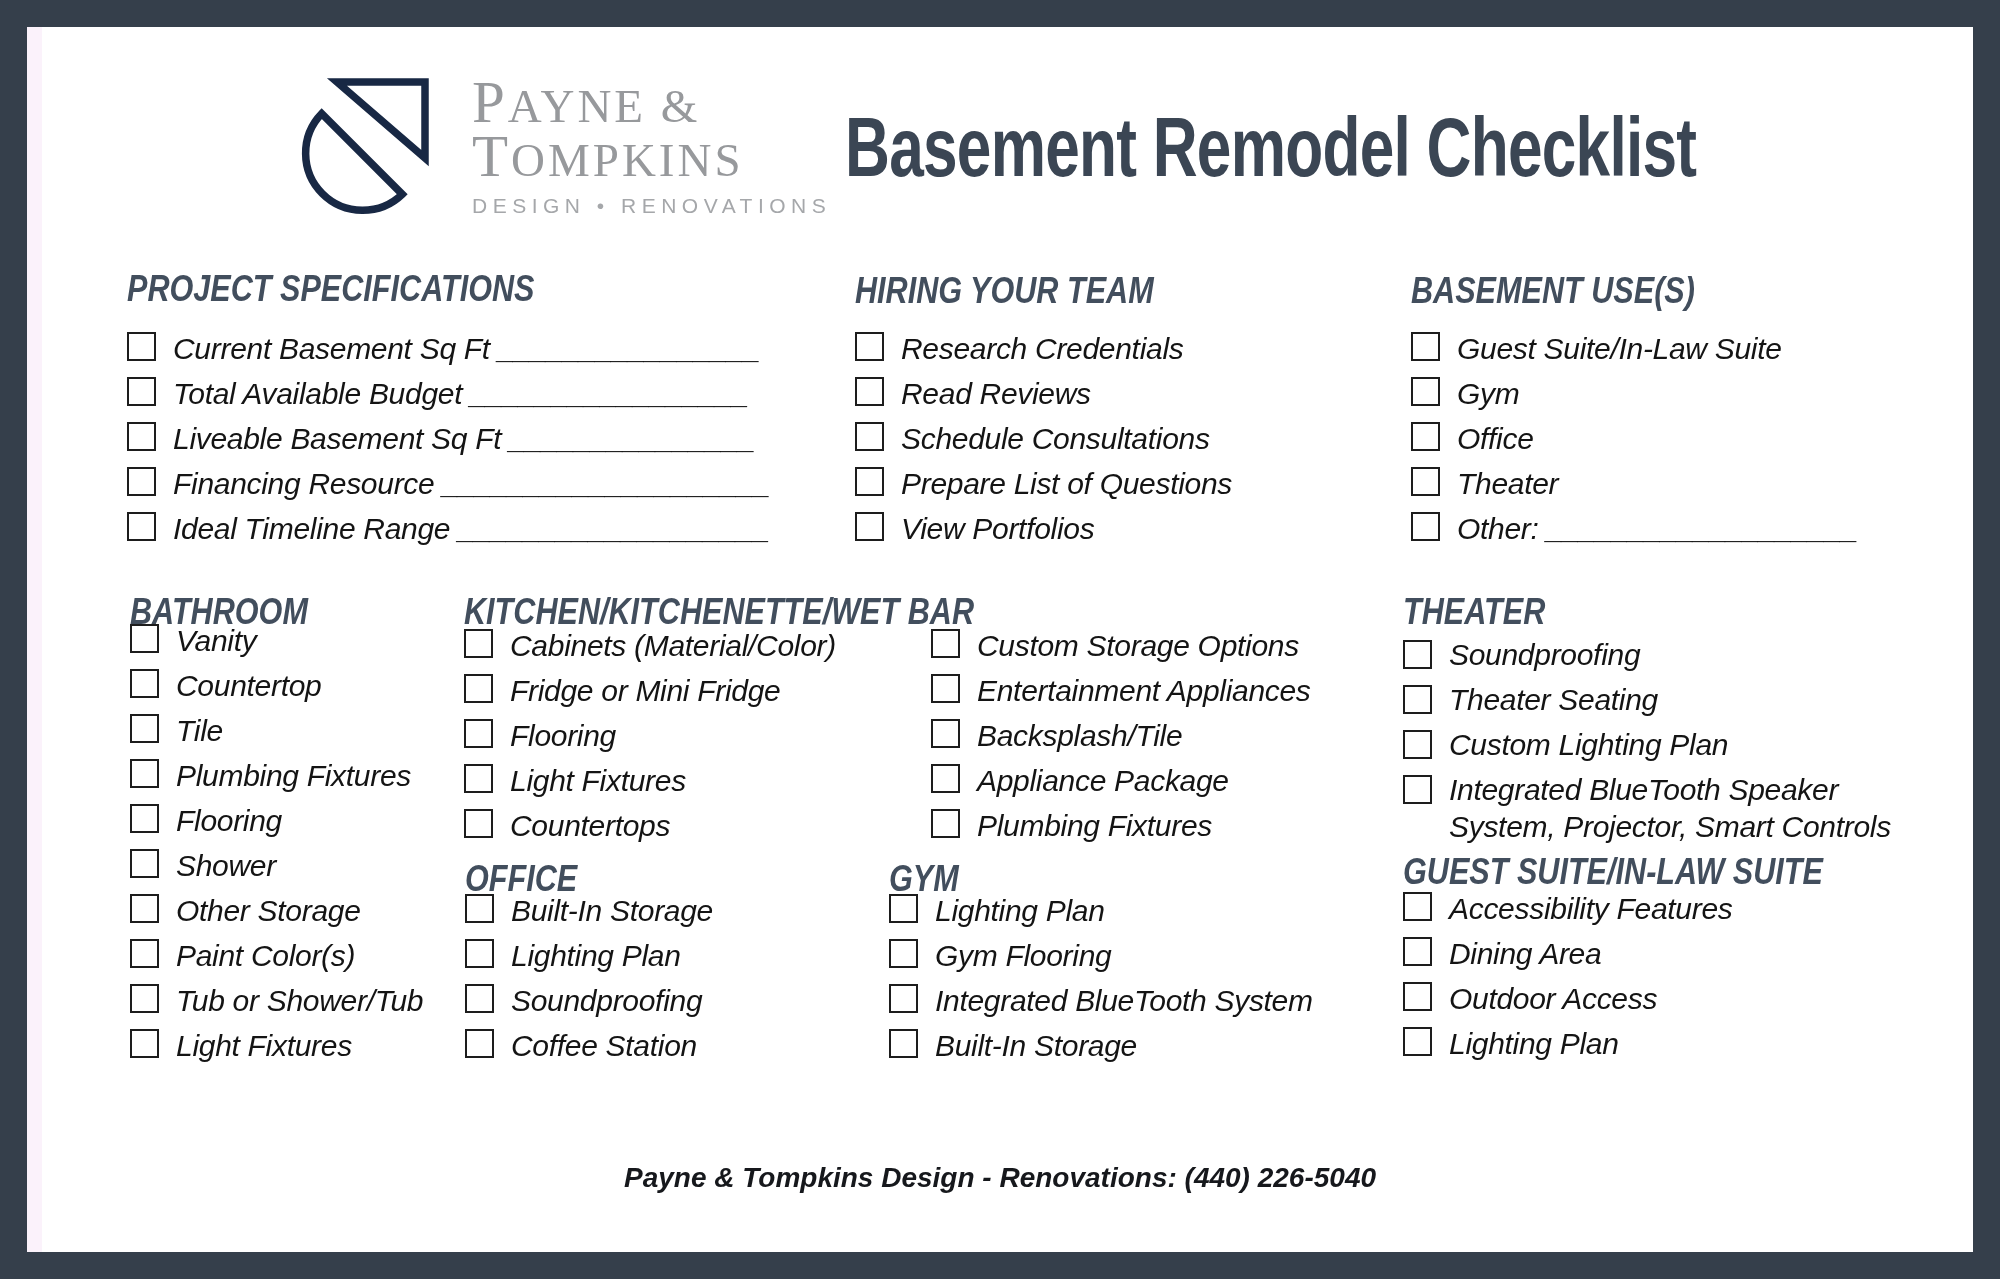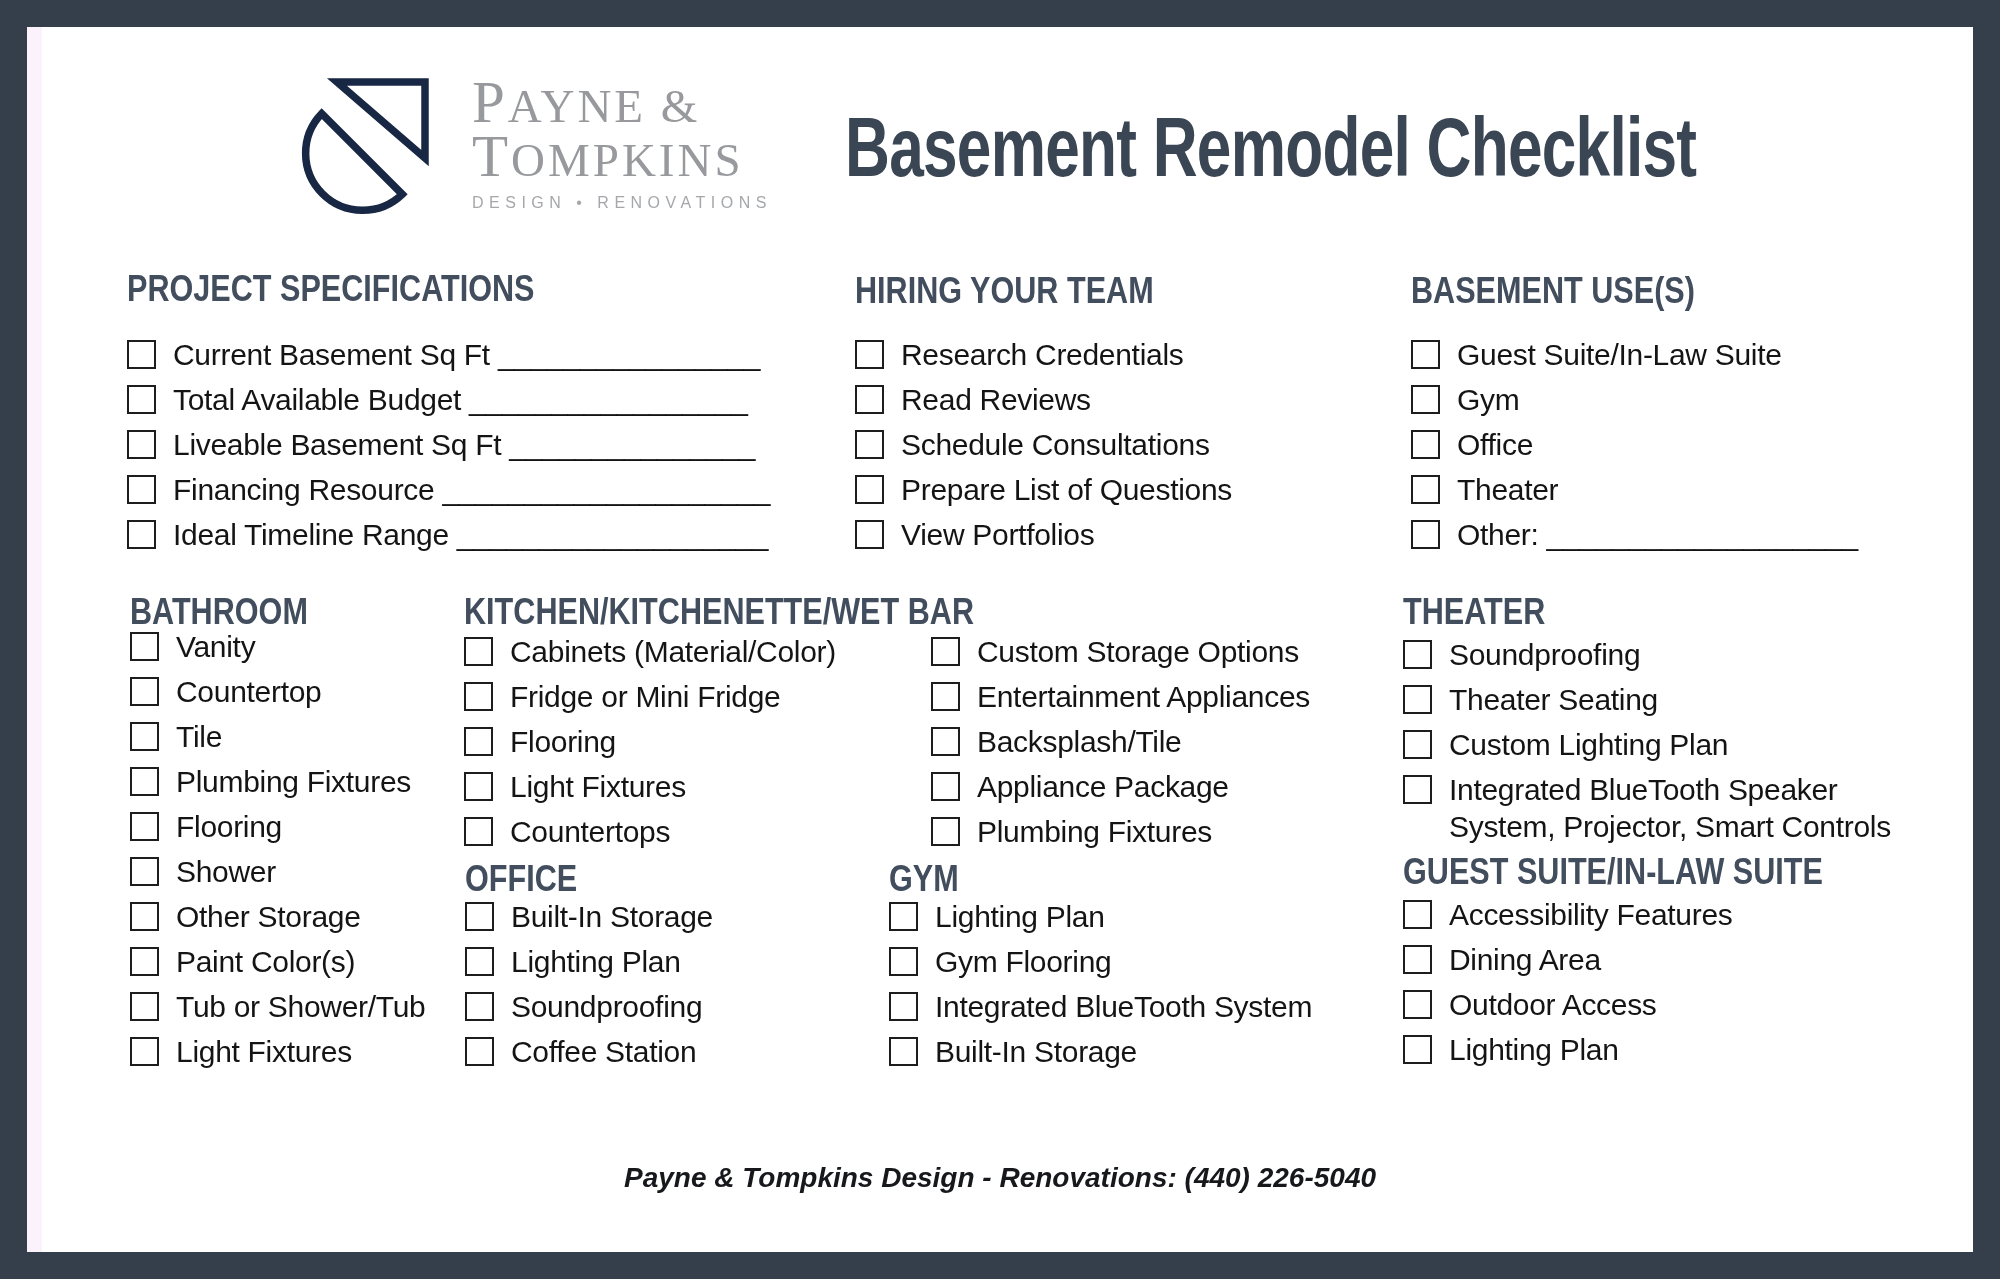--- a/index.html
+++ b/index.html
@@ -21,36 +21,36 @@
   
   .logo-icon{position:absolute;left:273px;top:49px;}
   .logo-text{
     position:absolute;left:445px;top:50px;
     font-family:"Liberation Serif",serif;color:#97999c;
   }
   .lg-line{font-size:47px;line-height:50px;letter-spacing:3px;}
   .lg-line::first-letter{font-size:59px;}
   .tagline{
     margin-top:9px;font-family:"Liberation Sans",sans-serif;
-    font-size:16px;letter-spacing:5.5px;color:#a5a7aa;white-space:nowrap;
+    font-size:21px;letter-spacing:5.5px;color:#a5a7aa;white-space:nowrap;
   }
   .doc-title{
     position:absolute;left:818px;top:72px;margin:0;
     font-size:84px;font-weight:bold;color:#3b4654;letter-spacing:-1px;
     transform:scaleX(.74);transform-origin:left top;white-space:nowrap;
   }
 
   
-  .sec{position:absolute;}
+  .sec{position:absolute;font-style:italic;}
   .sec-title{
     margin:0;font-size:36px;line-height:38px;font-weight:bold;color:#424e5d;
     transform:scaleX(.85);transform-origin:left top;white-space:nowrap;
   }
   .items{margin-top:24px;}
-  .item{display:flex;align-items:center;height:45px;}
+  .item{display:flex;height:45px;}
   .cb{
     width:29px;height:29px;border:2.5px solid #1d1d1d;
     box-sizing:border-box;flex:none;background:#fff;
   }
   .lbl{
     margin-left:17px;font-size:30px;color:#141414;
     letter-spacing:-0.3px;white-space:nowrap;
   }
 
   .sec-project_specs{left:100px;top:243px;}

